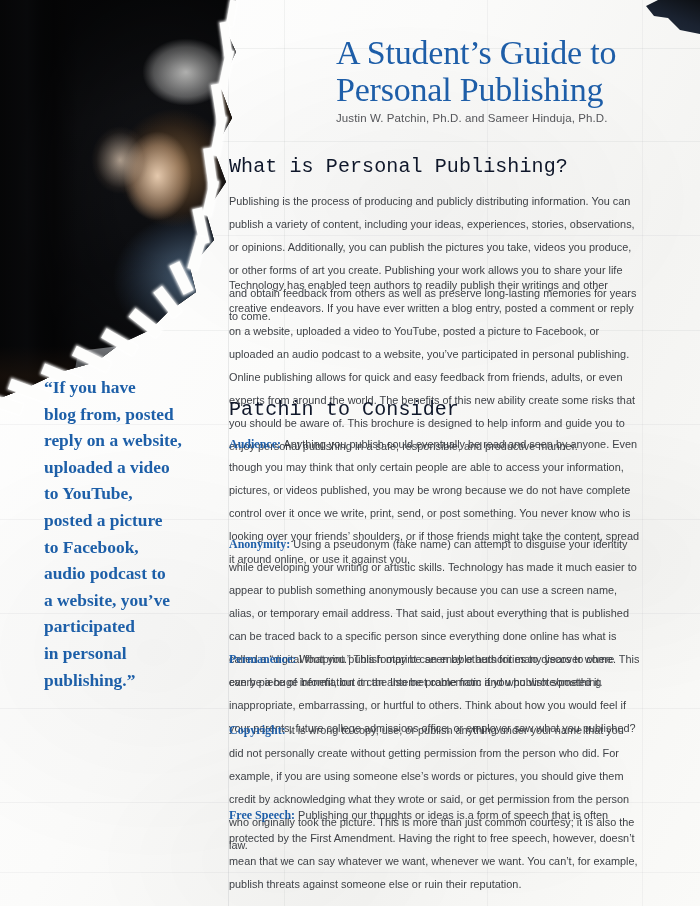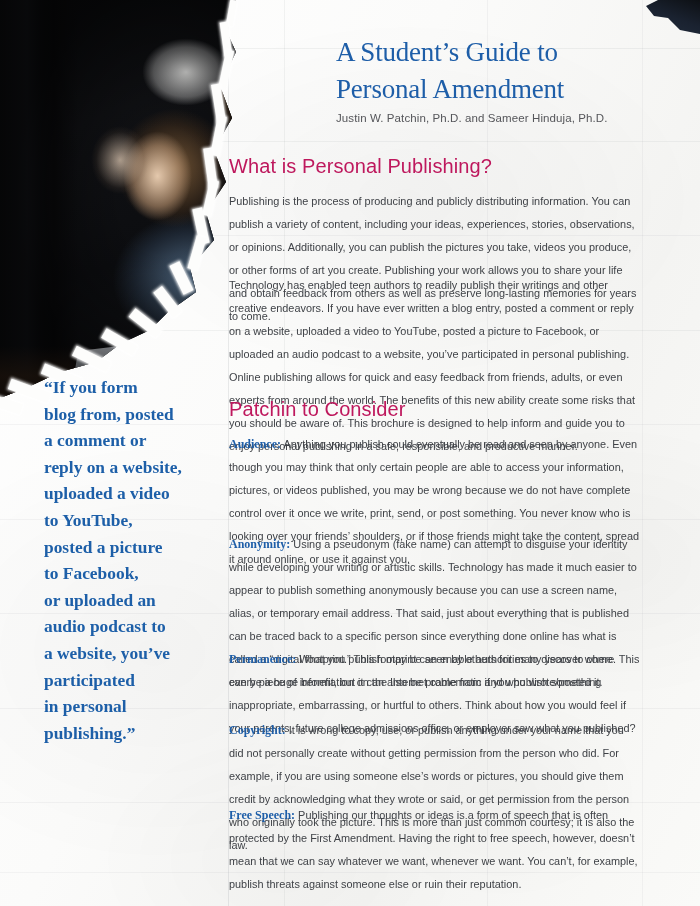--- a/index.html
+++ b/index.html
@@ -106,30 +106,30 @@
     position:absolute;right:0;top:0;width:72px;height:34px;
     background:linear-gradient(200deg,#0d1014 0%,#1a2230 45%,#243040 100%);
     -webkit-clip-path:polygon(100% 0,100% 100%,52px 30px,40px 18px,26px 16px,18px 6px,30px 0);
     clip-path:polygon(100% 0,100% 100%,52px 30px,40px 18px,26px 16px,18px 6px,30px 0);
   }
 
   
   .title{
     position:absolute;left:336px;top:34px;width:330px;
     font-family:"Liberation Serif", serif;
-    font-size:27px;line-height:37px;
+    font-size:34px;line-height:37px;
     color:#1e5ea8;letter-spacing:-0.2px;
   }
   .byline{
     position:absolute;left:336px;top:112px;
     font-size:11.5px;color:#55565a;letter-spacing:.1px;
   }
   .h2{
-    font-family:Liberation Sans, sans-serif;
-    font-size:20px;color:#be185d;letter-spacing:.1px;
+    font-family:Liberation Mono, monospace;
+    font-size:20px;color:#0f172a;letter-spacing:.1px;
   }
   .body{
     font-size:10.9px;line-height:23px;color:#3f4247;
     text-align:left;
   }
   .lead{
     font-family:"Liberation Serif", serif;
     font-weight:bold;color:#1e5ea8;font-size:12px;
   }
 
@@ -197,34 +197,32 @@
     <div class="strip" style="left:86px;top:340px;width:11px;height:38px;transform:rotate(-64deg);"></div>
     <div class="strip" style="left:56px;top:356px;width:11px;height:40px;transform:rotate(-68deg);"></div>
     <div class="strip" style="left:24px;top:370px;width:11px;height:42px;transform:rotate(-70deg);"></div>
     <div class="strip" style="left:-4px;top:382px;width:11px;height:42px;transform:rotate(-72deg);"></div>
   </div>
 
   <div class="photo-tr"></div>
 
   <div class="title">
     <div>A Student’s Guide to</div>
-    <div>Personal Amendment</div>
+    <div>Personal Publishing</div>
   </div>
   <div class="byline">Justin W. Patchin, Ph.D. and Sameer Hinduja, Ph.D.</div>
 
   <div class="quote">
-    <div>“If you form</div>
+    <div>“If you have</div>
     <div>blog from, posted</div>
-    <div>a comment or</div>
     <div>reply on a website,</div>
     <div>uploaded a video</div>
     <div>to YouTube,</div>
     <div>posted a picture</div>
     <div>to Facebook,</div>
-    <div>or uploaded an</div>
     <div>audio podcast to</div>
     <div>a website, you’ve</div>
     <div>participated</div>
     <div>in personal</div>
     <div>publishing.”</div>
   </div>
 
   <div class="col">
 
     <div class="blk h2" style="top:155px;">What is Personal Publishing?</div>

